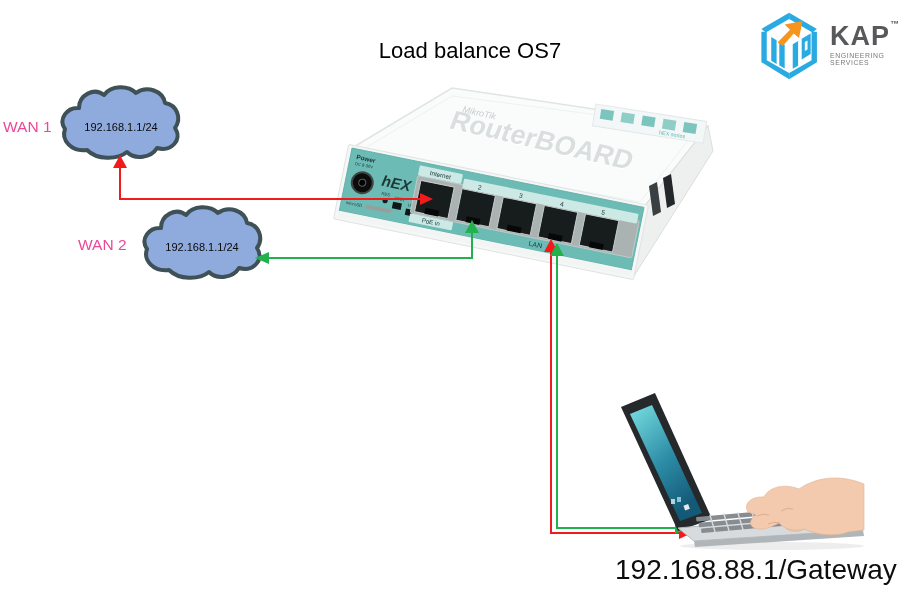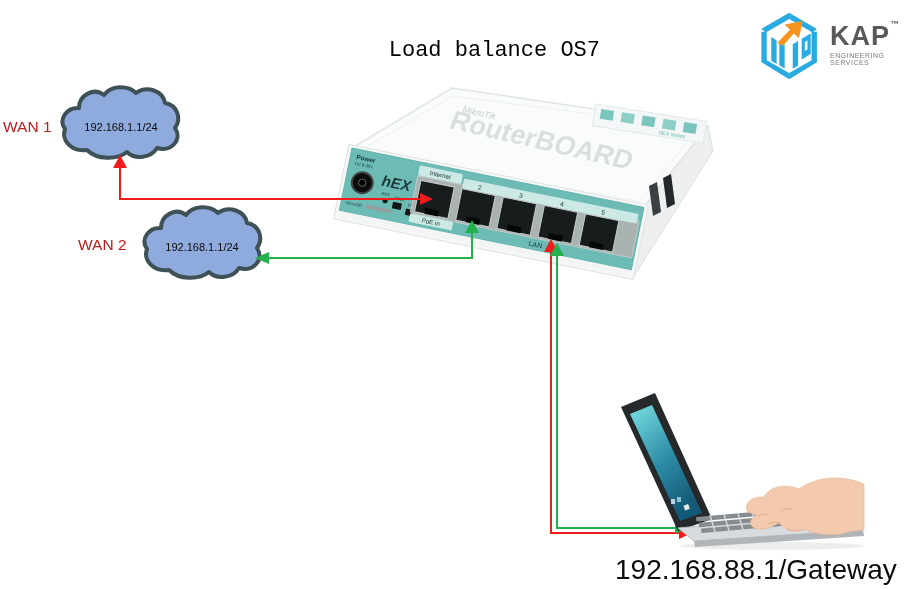--- a/index.html
+++ b/index.html
@@ -1,20 +1,20 @@
 <!DOCTYPE html>
 <html><head>
 <meta charset="utf-8">
 <style>
   html,body{margin:0;padding:0;background:#fff;}
   body{width:916px;height:589px;font-family:"Liberation Sans",sans-serif;}
   .canvas{position:relative;width:916px;height:589px;background:#fff;overflow:hidden;}
   .abs{position:absolute;}
-  .title{font-family:Liberation Mono, monospace;font-size:22px;color:#000;text-align:right;}
-  .wanlabel{font-size:15.5px;color:#b91c1c;}
+  .title{font-family:Liberation Sans, sans-serif;font-size:22px;color:#000;text-align:center;}
+  .wanlabel{font-size:15.5px;color:#ec4899;}
   .gateway{font-size:28px;color:#0d0d0d;text-align:center;}
   .kap{display:flex;align-items:flex-start;}
   .kap-text{margin-left:6px;margin-top:14px;}
   .kap-name{font-weight:bold;font-size:27px;color:#58595b;letter-spacing:1px;line-height:1;}
   .kap-name sup{font-size:9px;vertical-align:18px;letter-spacing:0;}
   .kap-sub{font-size:6.9px;color:#77797c;letter-spacing:.55px;margin-top:2px;}
   svg text{font-family:"Liberation Sans",sans-serif;}
 </style>
 </head>
 <body>

